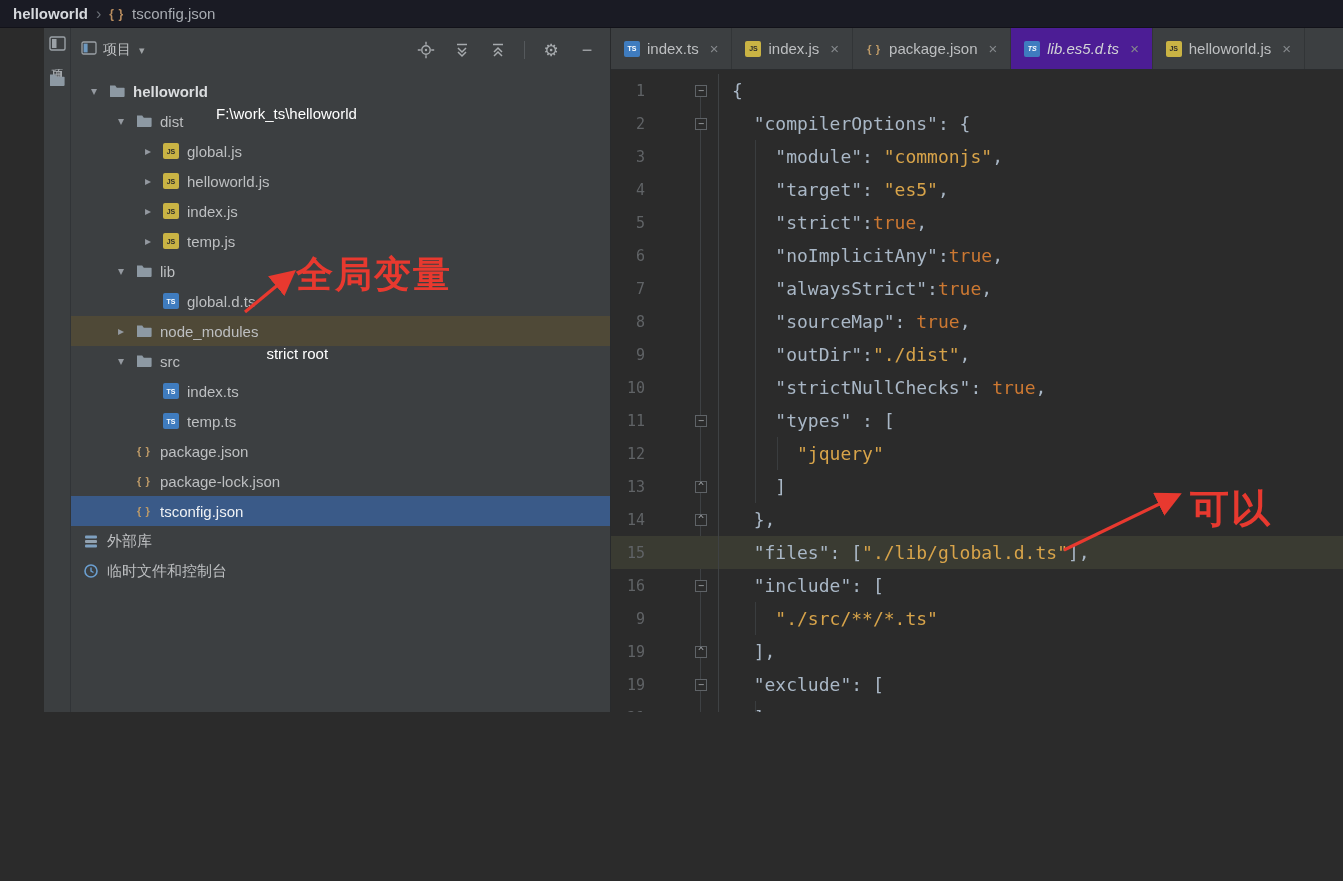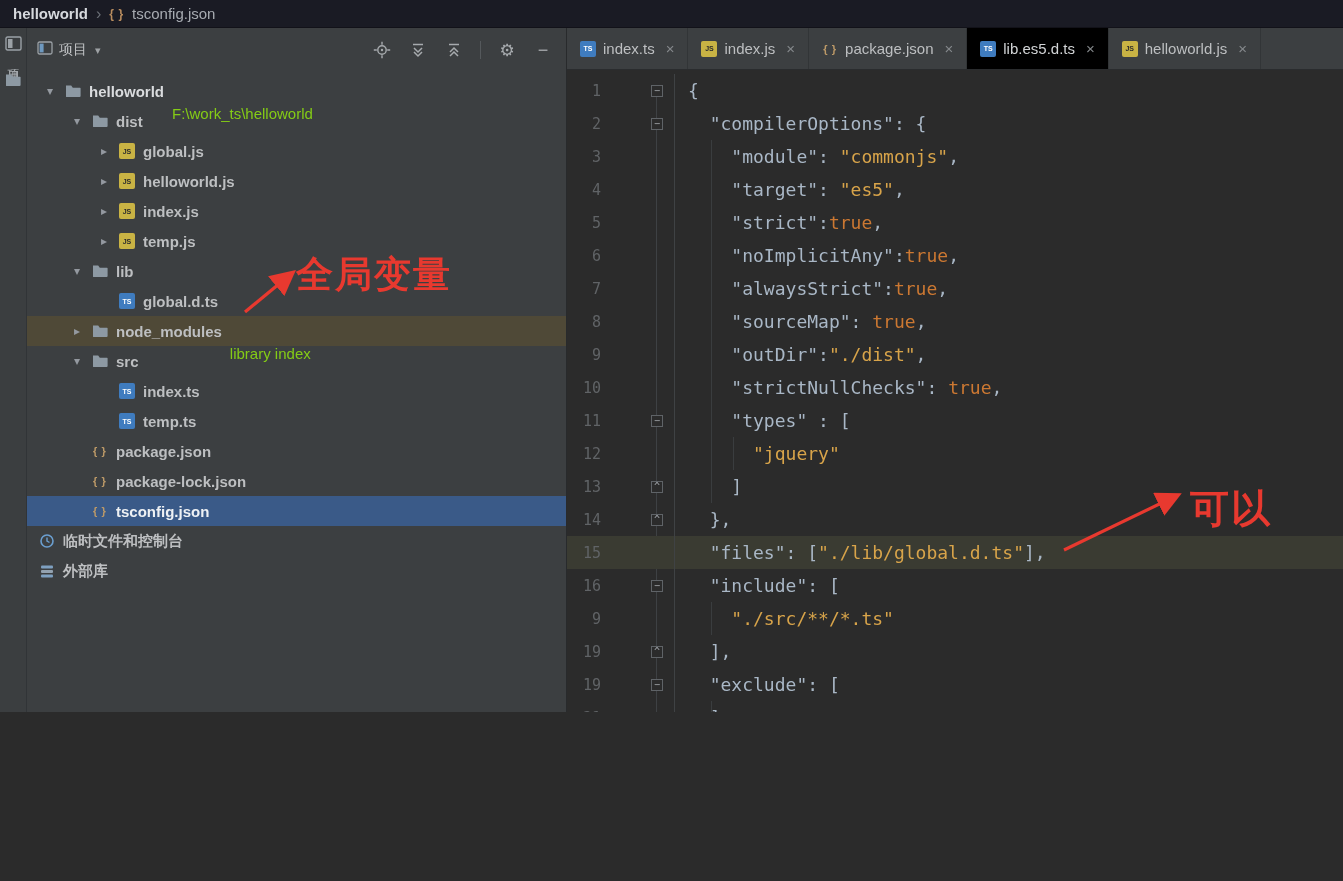--- a/index.html
+++ b/index.html
@@ -14,21 +14,21 @@
   .topbar {
     height:28px; background:#1a1b24; border-bottom:1px solid #121219;
     display:flex; align-items:center; padding-left:13px; gap:8px;
   }
   .bc-project { color:#d6d9dd; font-weight:bold; font-size:15px; }
   .bc-sep { color:#6b6f76; font-size:16px; line-height:1; }
   .bc-file { color:#a7abb1; font-size:15px; }
   .json-glyph { color:#b98d5f; font-weight:bold; font-size:12px; letter-spacing:1px; }
 
   
-  .main { display:flex; height:684px; }
+  .main { display:flex; height:684px;padding-left:44px; }
 
   .stripe {
     width:27px; background:#3b3e40; border-right:1px solid #313437;
     display:flex; flex-direction:column; align-items:center; padding-top:8px; gap:10px;
   }
   .stripe-btn { display:flex; flex-direction:column; align-items:center; gap:4px; }
   .stripe-label { writing-mode:vertical-rl; font-size:12px; color:#a8acb0; letter-spacing:2px; }
 
   
   .panel { width:540px; background:#3c3f41; border-right:1px solid #282a2c; display:flex; flex-direction:column; }
@@ -40,38 +40,38 @@
   .ph-gear { font-size:17px; }
   .ph-minus { font-size:18px; }
   .ph-divider { width:1px; height:18px; background:#55595c; margin:0 5px; }
 
   .tree { flex:1; padding-top:4px; font-size:15px; color:#bdbfc1; overflow:hidden; }
   .trow { height:30px; display:flex; align-items:center; }
   .trow.selected { background:#3a5a88; }
   .trow.library { background:#4f4937; }
   .chev { width:26px; text-align:center; color:#9499a0; font-size:12px; flex-shrink:0; }
   .ticon { width:20px; display:flex; justify-content:center; align-items:center; margin-right:6px; flex-shrink:0; }
-  .tlabel { white-space:nowrap;font-weight:bold; }
+  .tlabel { white-space:nowrap; }
   .tlabel.bold { font-weight:bold; color:#dadcde; }
   .trow.selected .tlabel { color:#eef1f4; }
-  .textra { color:#84cc16; margin-left:8px; white-space:nowrap;margin-top:44px; }
+  .textra { color:#ffffff; margin-left:8px; white-space:nowrap;margin-top:44px; }
 
   .fic {
     width:16px; height:16px; border-radius:2px; display:flex; align-items:center; justify-content:center;
     font-size:7px; font-weight:bold; font-family:"Liberation Sans",sans-serif;
   }
   .fic.js { background:#c9b344; color:#2b2b2b; }
   .fic.ts { background:#3f7cbf; color:#ffffff; }
   .fic.jso { background:transparent; color:#bd9a68; font-size:11px; font-weight:bold; letter-spacing:1px; }
 
   
   .edcol { flex:1; min-width:0; display:flex; flex-direction:column; }
   .tabbar { height:42px; background:#3c3f41; border-bottom:1px solid #2a2c2e; display:flex; overflow:hidden; flex-shrink:0; }
   .tab { display:flex; align-items:center; padding:0 13px; gap:7px; border-right:1px solid #323537; color:#bdbfc1; font-size:15px; white-space:nowrap; }
-  .tab.active { background:#000000; color:#d2d4d6; }
+  .tab.active { background:#4c1d95; color:#d2d4d6;font-style:italic; }
   .tab-close { color:#85898c; font-size:15px; margin-left:4px; }
 
   .editor {
     flex:1; position:relative; background:#2b2b2b; overflow:hidden;
     font-family:"DejaVu Sans Mono", monospace; font-size:18px; padding-top:4px;
   }
   .eline { height:33px; display:flex; align-items:center; position:relative; z-index:1; }
   .eline.current { background:#3a3b32; }
   .gutter { width:108px; height:100%; display:flex; align-items:center; border-right:1px solid #3f4244; flex-shrink:0; }
   .lnum { width:34px; text-align:right; color:#606366; font-size:15px; }
@@ -236,21 +236,21 @@
           <span class="tlabel">global.d.ts</span>
         </div>
         <div class="trow library" style="padding-left: 37px;">
           <span class="chev">▸</span>
           <span class="ticon">
             <svg width="16" height="14" viewBox="0 0 16 14">
               <path fill="#8d99a3" d="M1 1.5h5.2l1.6 2.2H15a.6.6 0 0 1 .6.6V12a1 1 0 0 1-1 1H1.6a.6.6 0 0 1-.6-.6z"></path>
             </svg>
           </span>
           <span class="tlabel">node_modules</span>
-          <span class="textra">library index</span>
+          <span class="textra">strict root</span>
         </div>
         <div class="trow" style="padding-left: 37px;">
           <span class="chev">▾</span>
           <span class="ticon">
             <svg width="16" height="14" viewBox="0 0 16 14">
               <path fill="#8d99a3" d="M1 1.5h5.2l1.6 2.2H15a.6.6 0 0 1 .6.6V12a1 1 0 0 1-1 1H1.6a.6.6 0 0 1-.6-.6z"></path>
             </svg>
           </span>
           <span class="tlabel">src</span>
         </div>
@@ -281,39 +281,39 @@
             <span class="fic jso">{ }</span>
           </span>
           <span class="tlabel">package-lock.json</span>
         </div>
         <div class="trow selected" style="padding-left: 37px;">
           <span class="chev"></span>
           <span class="ticon">
             <span class="fic jso">{ }</span>
           </span>
           <span class="tlabel">tsconfig.json</span>
-        </div>
-        <div class="trow" style="padding-left: 10px;">
-          <span class="ticon">
-            <svg width="16" height="16">
-              <circle cx="8" cy="8" r="6" fill="none" stroke="#6b9fd0" stroke-width="1.6"></circle>
-              <path d="M8 4.5V8l2.5 1.5" stroke="#6b9fd0" stroke-width="1.4" fill="none"></path>
-            </svg>
-          </span>
-          <span class="tlabel">临时文件和控制台</span>
         </div>
         <div class="trow" style="padding-left: 10px;">
           <span class="ticon">
             <svg width="16" height="15">
               <rect x="2" y="1.5" width="12" height="3" rx="1" fill="#7ea0c0"></rect>
               <rect x="2" y="6" width="12" height="3" rx="1" fill="#93a2b0"></rect>
               <rect x="2" y="10.5" width="12" height="3" rx="1" fill="#7ea0c0"></rect>
             </svg>
           </span>
           <span class="tlabel">外部库</span>
+        </div>
+        <div class="trow" style="padding-left: 10px;">
+          <span class="ticon">
+            <svg width="16" height="16">
+              <circle cx="8" cy="8" r="6" fill="none" stroke="#6b9fd0" stroke-width="1.6"></circle>
+              <path d="M8 4.5V8l2.5 1.5" stroke="#6b9fd0" stroke-width="1.4" fill="none"></path>
+            </svg>
+          </span>
+          <span class="tlabel">临时文件和控制台</span>
         </div>
       </div>
   </div>
 
   <div class="edcol">
     <div class="tabbar" id="tabbar">
         <div class="tab">
           <span>
             <span class="fic ts">TS</span>
           </span>

